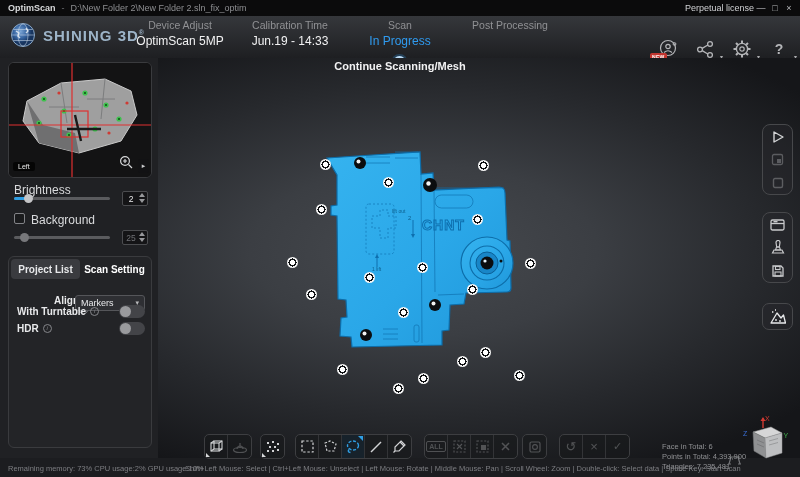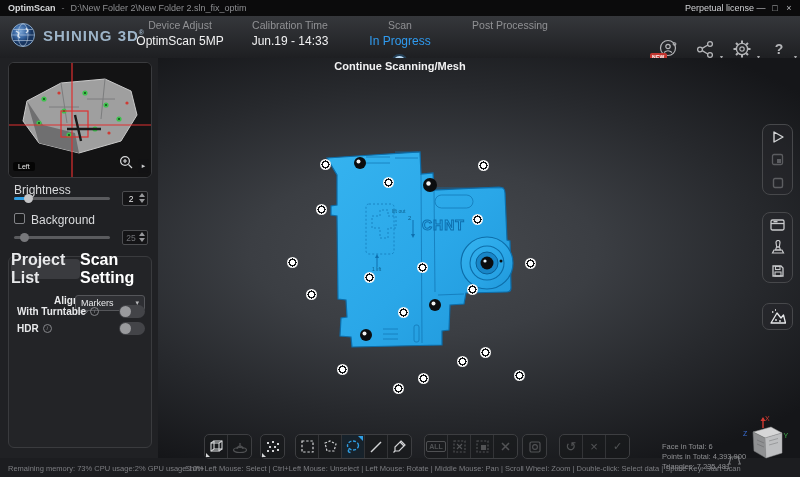--- a/index.html
+++ b/index.html
@@ -68,21 +68,21 @@
           border-radius:2px; font-size:8.5px; color:#ececee; display:flex; align-items:center; justify-content:center; padding-right:8px; }
   .spin.dim { color:#707175; }
   .spin .arrows { position:absolute; right:2px; top:1px; display:flex; flex-direction:column; gap:2px; }
   .spin .up { width:0; height:0; border-left:3px solid transparent; border-right:3px solid transparent; border-bottom:4px solid #97989b; }
   .spin .dn { width:0; height:0; border-left:3px solid transparent; border-right:3px solid transparent; border-top:4px solid #97989b; }
   .checkbox { position:absolute; width:11px; height:11px; border:1px solid #828387; border-radius:2px; background:#1a1b1d; }
 
   .settings-panel { position:absolute; left:8px; top:256px; width:144px; height:192px;
                     background:#232427; border:1px solid #3a3b3e; border-radius:6px; }
   .tabs { display:flex; height:20px; margin:2px 2px 0 2px; }
-  .tab { flex:1; font-size:16px; font-weight:bold; display:flex; align-items:center; justify-content:center; }
+  .tab { flex:1; font-size:10px; font-weight:bold; display:flex; align-items:center; justify-content:center; }
   .tab.raised { background:#3a3b3f; border-radius:4px; color:#e7e8ea; }
   .tab.active { color:#ffffff; }
   .row { position:absolute; left:8px; width:128px; height:18px; display:flex; align-items:center; }
   .row .rlab { font-size:10px; font-weight:bold; color:#e8e9eb; }
   .info-i { width:9px; height:9px; border:1px solid #85868a; border-radius:50%; color:#85868a;
             font-size:6px; display:inline-flex; align-items:center; justify-content:center; margin-left:4px; font-style:italic; }
   .dropdown { position:absolute; right:0; width:70px; height:16px; background:#2e2f33; border:1px solid #55565a;
               border-radius:3px; font-size:9px; color:#e8e9eb; display:flex; align-items:center; padding:0 5px; }
   .dropdown .dcaret { margin-left:auto; font-size:7px; color:#b9babc; }
   .toggle { position:absolute; right:0; width:26px; height:13px; border-radius:7px; background:#434448; }

